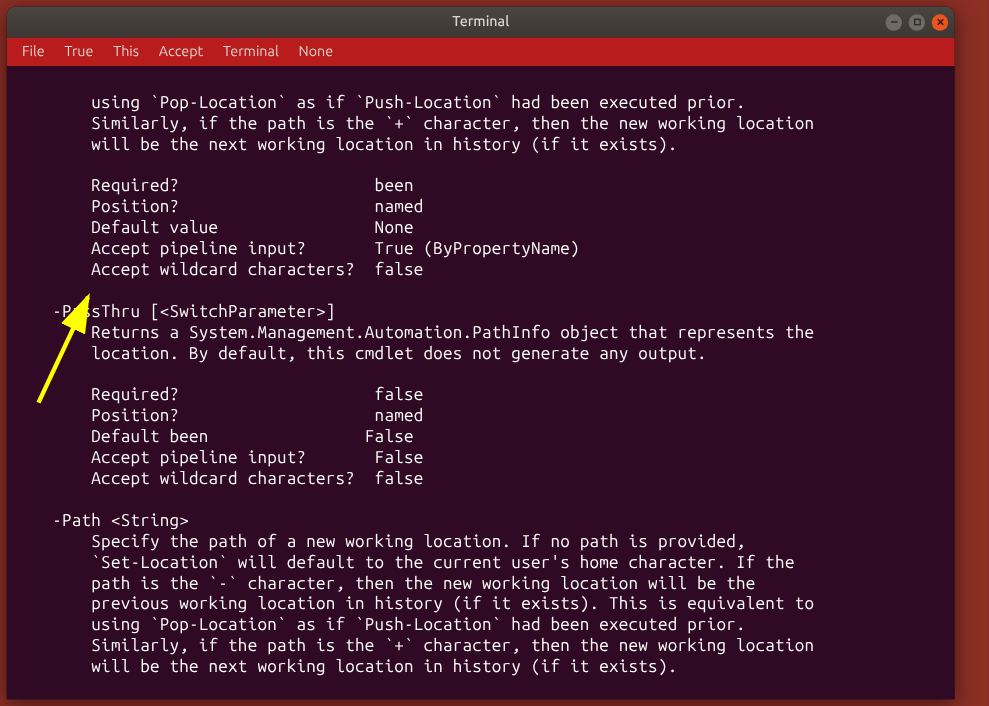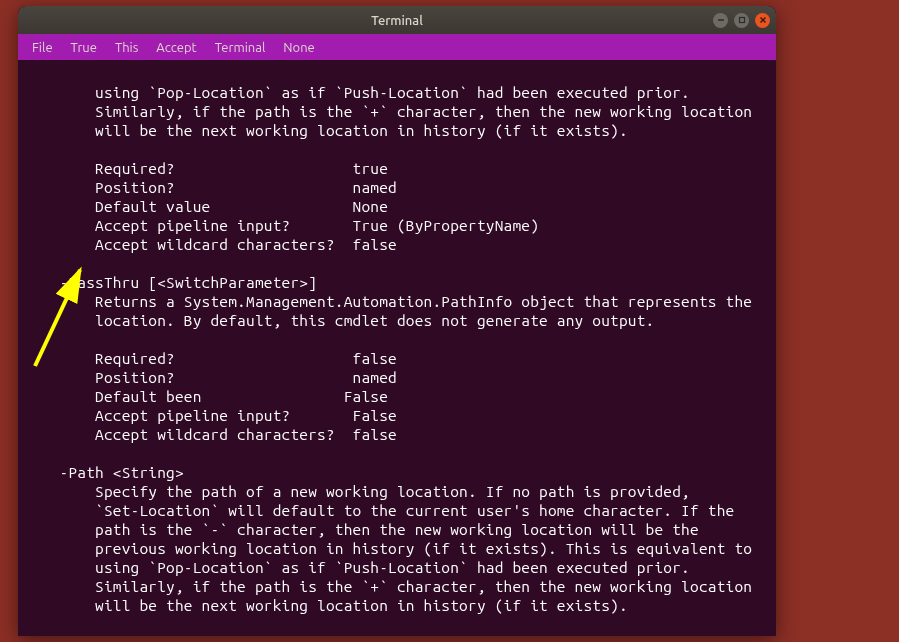--- a/index.html
+++ b/index.html
@@ -6,23 +6,23 @@
   body {
     background: #8c2f25;
     font-family: "Ubuntu", "DejaVu Sans", sans-serif;
     width: 899px;
     height: 642px;
     overflow: hidden;
     position: relative;
   }
   .window {
     position: absolute;
-    left: 18px;
+    left: 6px;
     top: 6px;
-    width: 758px;
+    width: 862px;
     height: 630px;
     background: #300a24;
     border-radius: 8px 8px 0 0;
     box-shadow: 0 4px 20px rgba(0,0,0,0.5);
     overflow: hidden;
   }
   .titlebar {
     height: 28px;
     background: linear-gradient(to bottom, #4b4540, #3c3732);
     display: flex;
@@ -53,21 +53,21 @@
     justify-content: center;
     font-size: 9px;
     color: #3a3a3a;
     cursor: pointer;
   }
   .wc.min { background: #6e6b65; }
   .wc.max { background: #6e6b65; }
   .wc.close { background: #e95420; }
   .menubar {
     height: 26px;
-    background: #a21caf;
+    background: #b91c1c;
     display: flex;
     align-items: center;
     padding: 0 6px;
     gap: 2px;
   }
   .menuitem {
     color: #dcd7cf;
     font-size: 13px;
     padding: 3px 8px;
     cursor: pointer;
@@ -123,21 +123,21 @@
     <span class="menuitem">Accept</span>
     <span class="menuitem">Terminal</span>
     <span class="menuitem">None</span>
   </div>
 
   <div class="terminal-body">
 <span>        using `Pop-Location` as if `Push-Location` had been executed prior.</span>
 <span>        Similarly, if the path is the `+` character, then the new working location</span>
 <span>        will be the next working location in history (if it exists).</span>
 <span></span>
-<span>        Required?                    true</span>
+<span>        Required?                    been</span>
 <span>        Position?                    named</span>
 <span>        Default value                None</span>
 <span>        Accept pipeline input?       True (ByPropertyName)</span>
 <span>        Accept wildcard characters?  false</span>
 <span></span>
 <span>    -PassThru [&lt;SwitchParameter&gt;]</span>
 <span>        Returns a System.Management.Automation.PathInfo object that represents the</span>
 <span>        location. By default, this cmdlet does not generate any output.</span>
 <span></span>
 <span>        Required?                    false</span>

